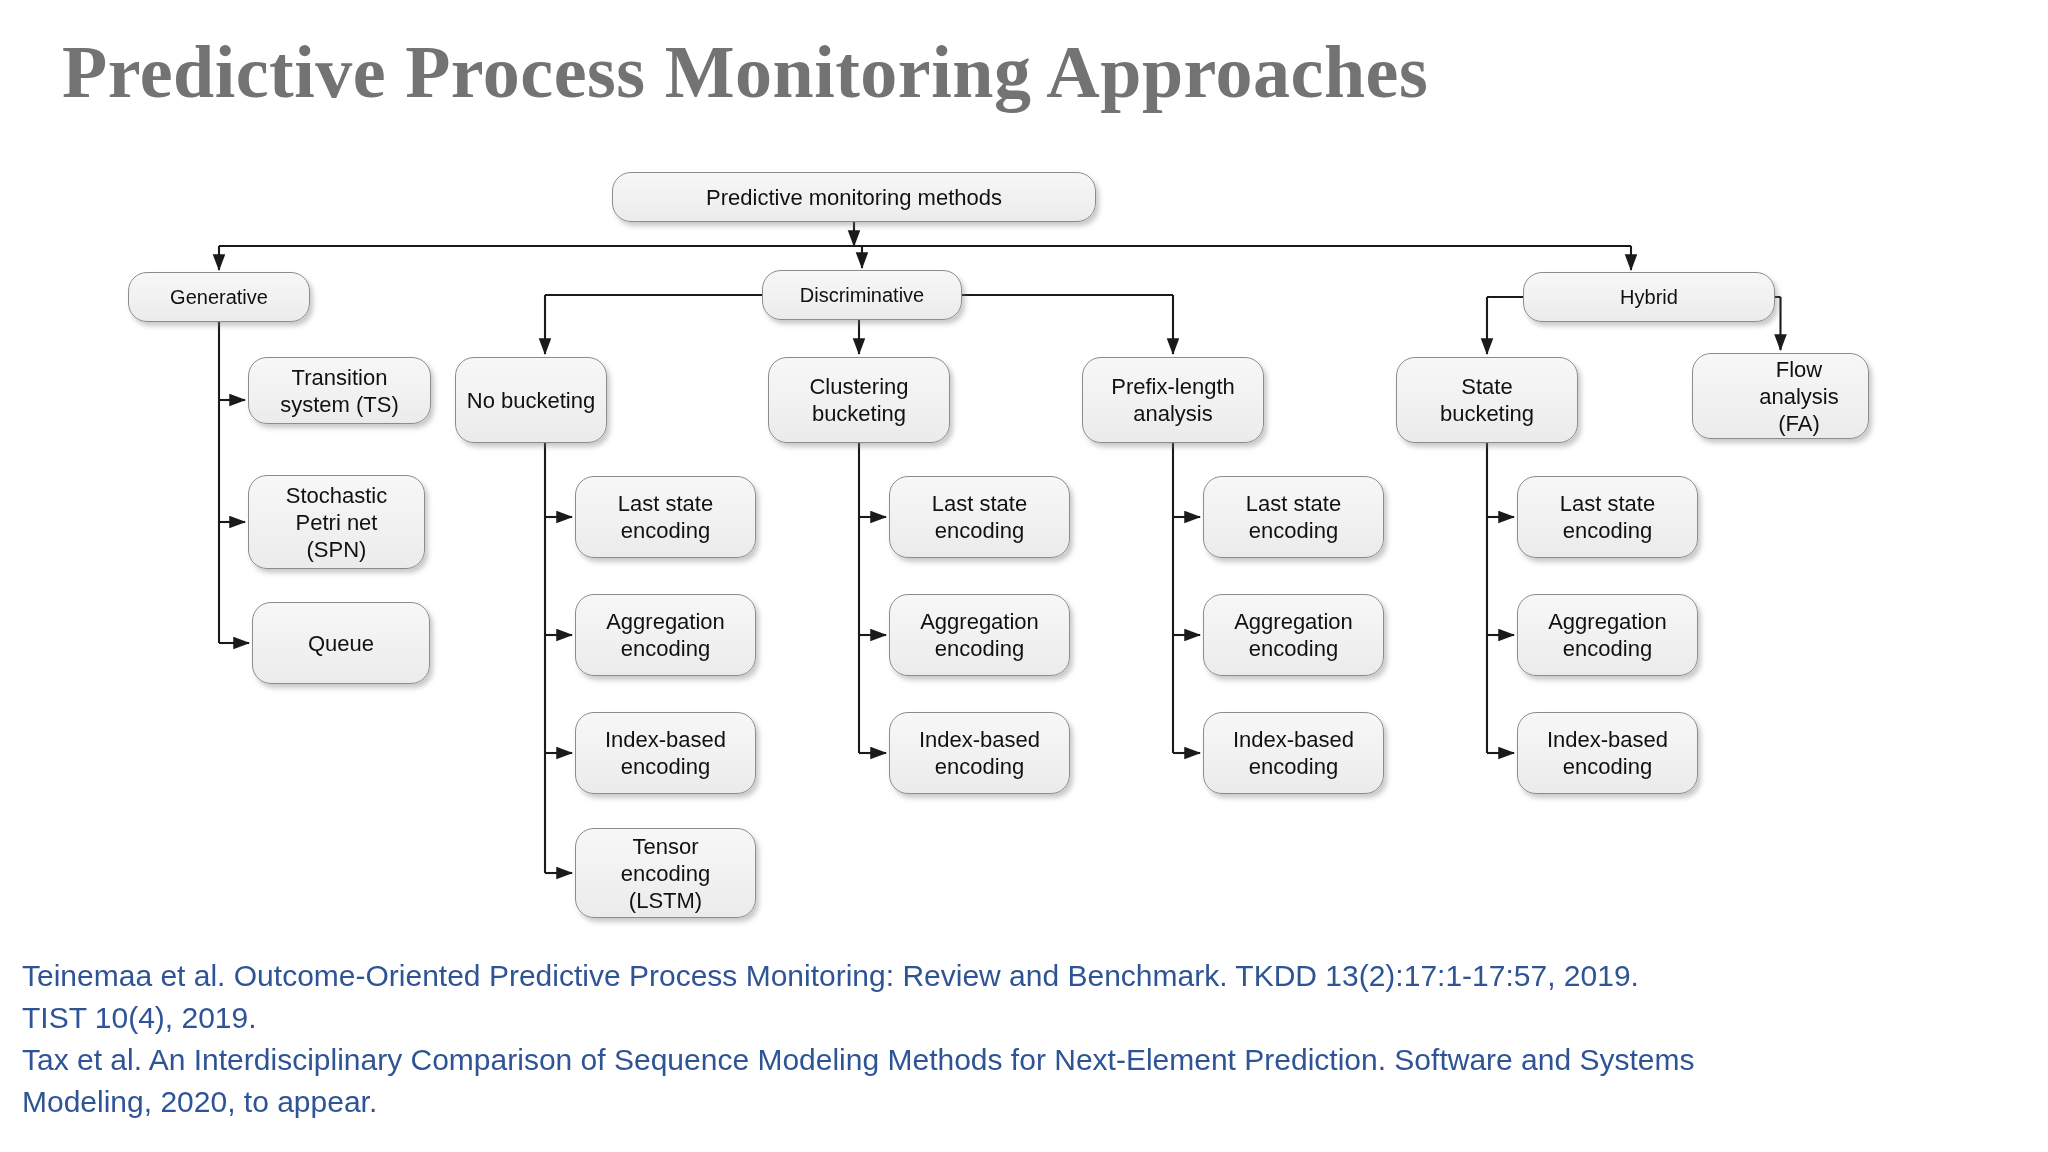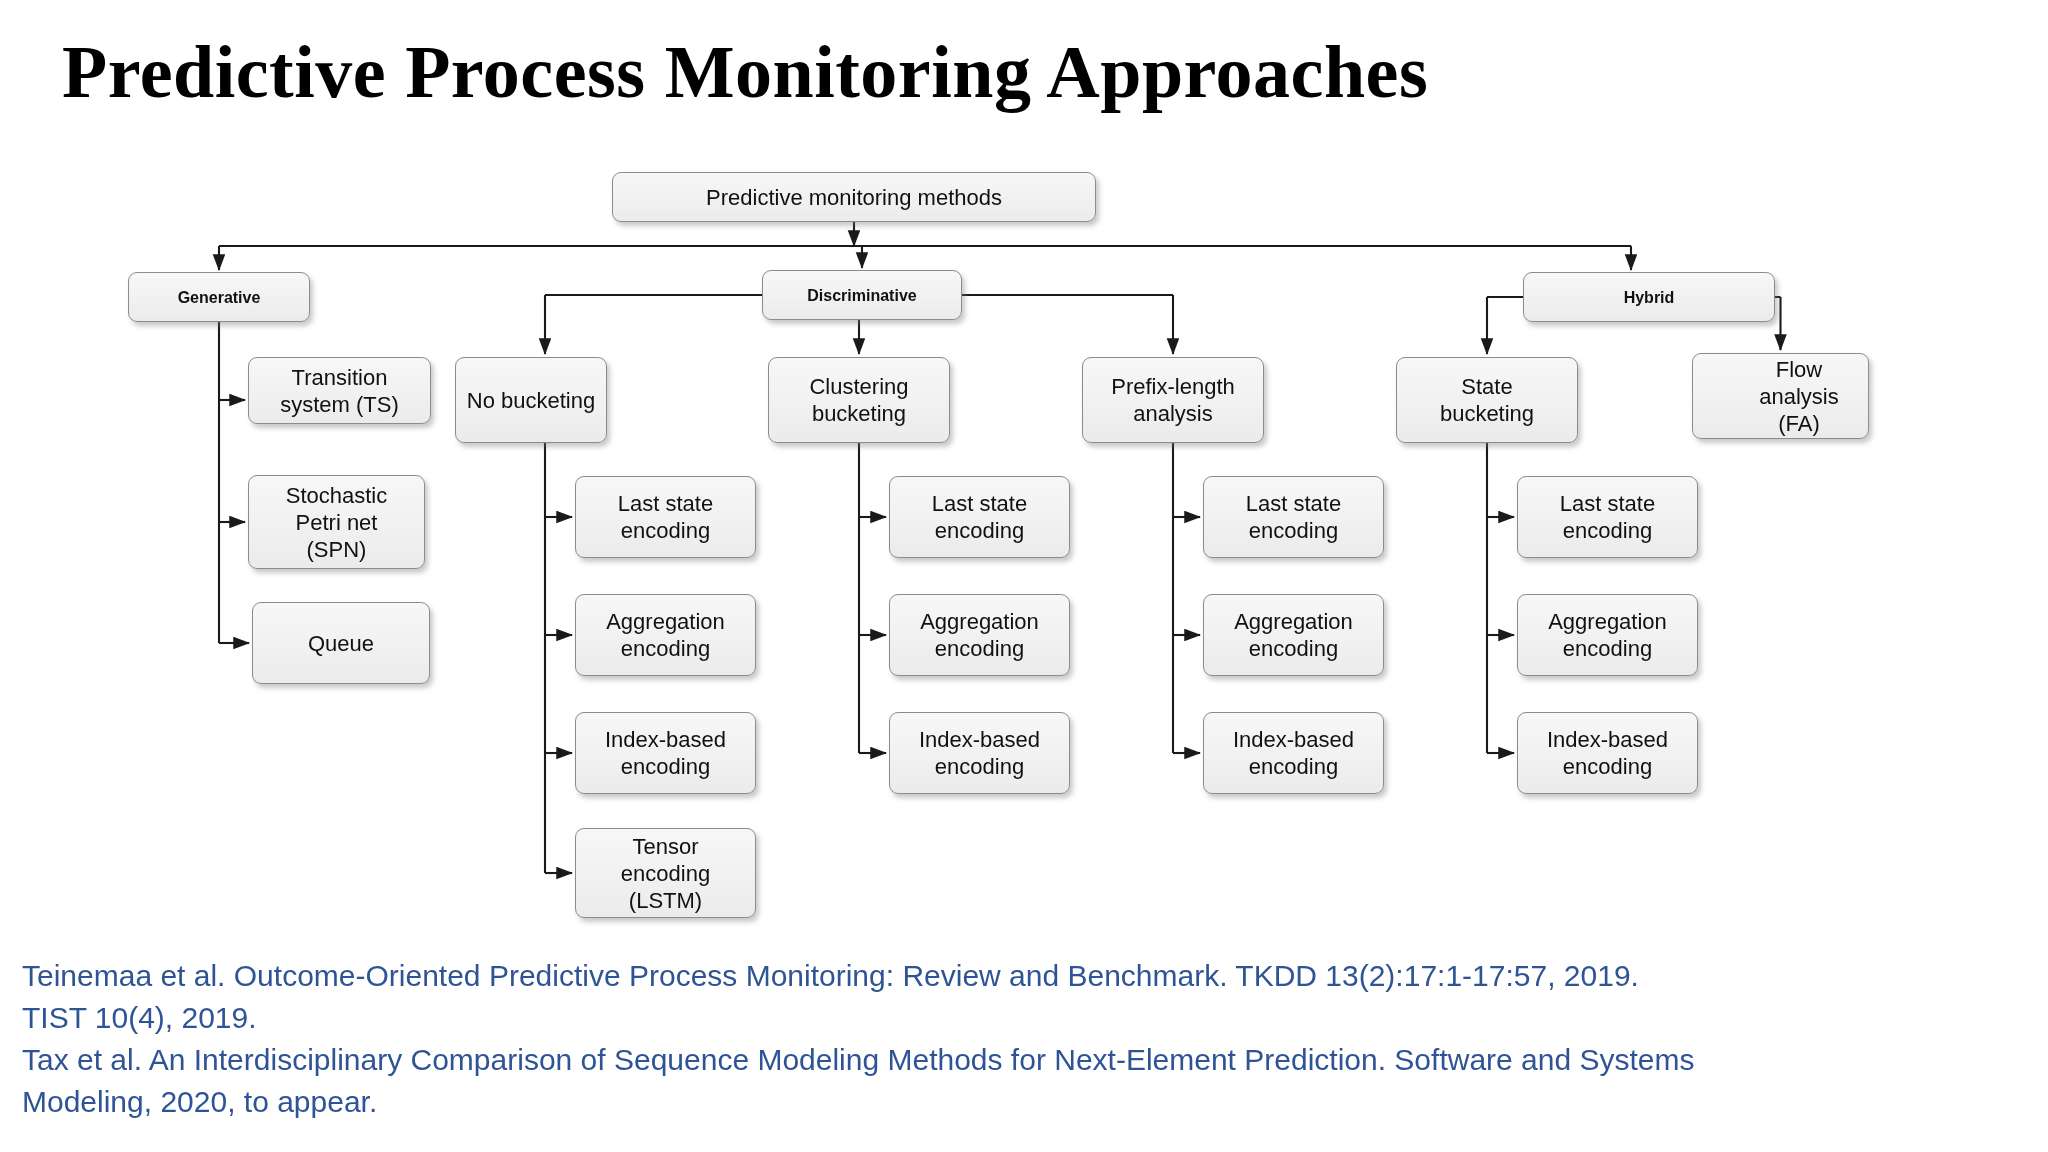--- a/index.html
+++ b/index.html
@@ -17,21 +17,21 @@
 
   
   #slide-title {
     position: absolute;
     left: 62px;
     top: 30px;
     font-family: "Liberation Serif", serif;
     font-weight: bold;
     font-size: 74px;
     line-height: 84px;
-    color: #000000;
+    color: #737373;
     letter-spacing: 0.5px;
     white-space: nowrap;
   }
 
   
   #diagram {
     position: absolute;
     left: 0;
     top: 150px;
     width: 2048px;
@@ -44,35 +44,35 @@
     width: 2048px;
     height: 790px;
   }
 
   
   .node {
     position: absolute;
     box-sizing: border-box;
     background: linear-gradient(180deg, #f7f7f8 0%, #f1f1f2 55%, #ebebec 100%);
     border: 1.4px solid #8c8c8f;
-    border-radius: 9px;
+    border-radius: 19px;
     box-shadow: 3px 4px 5px rgba(120,120,125,0.40);
     display: flex;
     align-items: center;
     justify-content: center;
     text-align: center;
     color: #111111;
     font-size: 22px;
     line-height: 27px;
     padding: 2px 6px;
     z-index: 2;
   }
   .node.bold {
-    font-weight: bold;
-    font-size: 16px;
+    font-weight: normal;
+    font-size: 20px;
   }
   .node .lbl {
     display: block;
     white-space: pre-line;
   }
 
   
   #citations {
     position: absolute;
     left: 22px;

